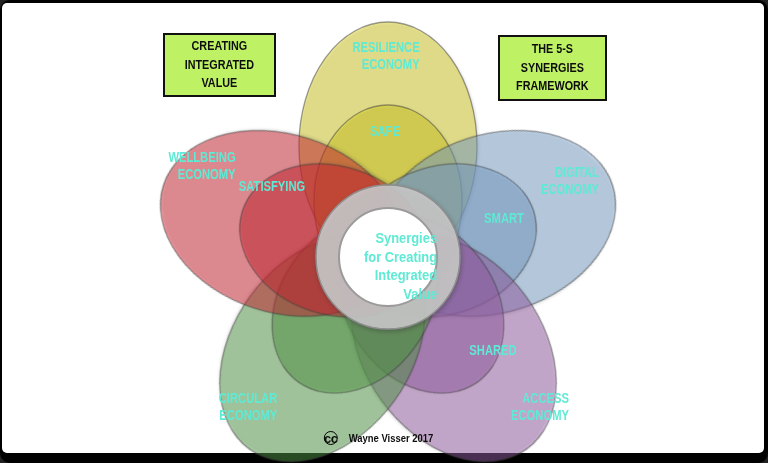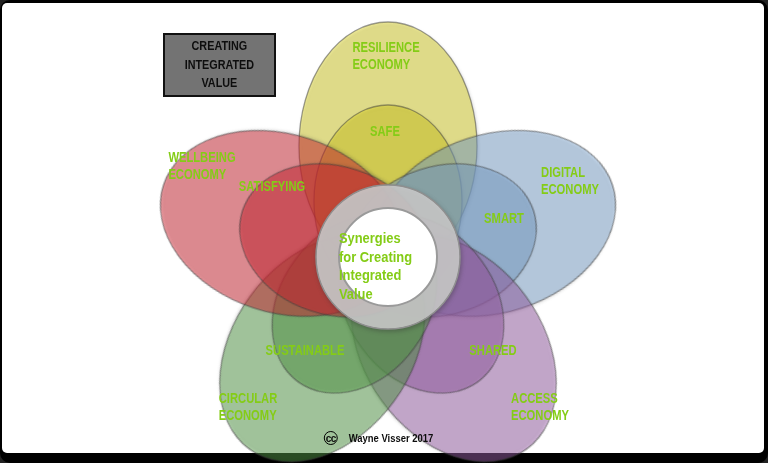--- a/index.html
+++ b/index.html
@@ -14,42 +14,42 @@
   }
   svg.flower { position:absolute; left:0; top:0; }
   .petal {
     fill-opacity:0.45;
     stroke:#3c3c3c; stroke-opacity:0.5; stroke-width:1.3;
     filter: drop-shadow(1px 2px 1.5px rgba(50,50,50,0.35));
   }
   .ring      { filter: drop-shadow(1px 2px 2px rgba(50,50,50,0.4)); }
   .lbl {
     position:absolute; transform:translate(-50%,-50%);
-    text-align:left; white-space:pre-line;
-    font-weight:700; color:#84cc16; font-size:14px; line-height:1.18;
+    text-align:right; white-space:pre-line;
+    font-weight:700; color:#5eead4; font-size:14px; line-height:1.18;
   }
   .cond { display:inline-block; transform:scaleX(0.8); letter-spacing:0; }
   .cond-m { display:inline-block; transform:scaleX(0.86); }
   .center-label { font-size:15px; line-height:1.25; width:110px; }
   .tbox {
-    position:absolute; border:2.5px solid #111; background:#737373;
+    position:absolute; border:2.5px solid #111; background:#bef264;
     display:flex; align-items:center; justify-content:center;
     text-align:center; font-weight:700; color:#0d0d0d;
     font-size:13.5px; line-height:1.4; white-space:pre-line;
   }
   .credit {
     position:absolute; left:382px; top:438px; transform:translate(-50%,-50%);
     display:flex; align-items:center; gap:4px;
     font-weight:700; color:#0d0d0d; font-size:11px; white-space:nowrap;
   }
   .cc-icon {
     box-sizing:border-box; width:14px; height:14px;
     border:1.6px solid #000; border-radius:50%;
     display:flex; align-items:center; justify-content:center;
-    font-size:10px; font-weight:700; letter-spacing:-0.5px;
+    font-size:13px; font-weight:700; letter-spacing:-0.5px;
   }
 </style>
 </head>
 <body>
 
 <div class="stage">
   <div class="slide"></div>
 
   <svg class="flower" width="768" height="463" viewBox="0 0 768 463">
 
@@ -89,33 +89,37 @@
   <div class="lbl" style="left:540px; top:407px"><span class="cond">ACCESS
 ECONOMY</span></div>
   <div class="lbl" style="left:248px; top:407px"><span class="cond">CIRCULAR
 ECONOMY</span></div>
   <div class="lbl" style="left:202px; top:166px"><span class="cond">WELLBEING
 ECONOMY</span></div>
 
   <div class="lbl" style="left:385px; top:131px"><span class="cond">SAFE</span></div>
   <div class="lbl" style="left:504px; top:218px"><span class="cond">SMART</span></div>
   <div class="lbl" style="left:493px; top:350px"><span class="cond">SHARED</span></div>
-  <div class="lbl" style="left:305px; top:350px"><span class="cond">SUSTAINABLE</span></div>
   <div class="lbl" style="left:272px; top:186px"><span class="cond">SATISFYING</span></div>
 
   <div class="lbl center-label" style="left:388px; top:257px">
     <span class="cond-m">Synergies
 for Creating
 Integrated
 Value</span>
   </div>
 
   <div class="tbox" style="left:163px; top:33px; width:109px; height:60px">
     <span class="cond">CREATING
 INTEGRATED
 VALUE</span>
   </div>
+  <div class="tbox" style="left:498px; top:35px; width:105px; height:62px">
+    <span class="cond">THE 5-S
+SYNERGIES
+FRAMEWORK</span>
+  </div>
 
   <div class="credit">
     <span class="cc-icon">cc</span>
     <span class="cond-m">Wayne Visser 2017</span>
   </div>
 </div>
 
 </body></html>

